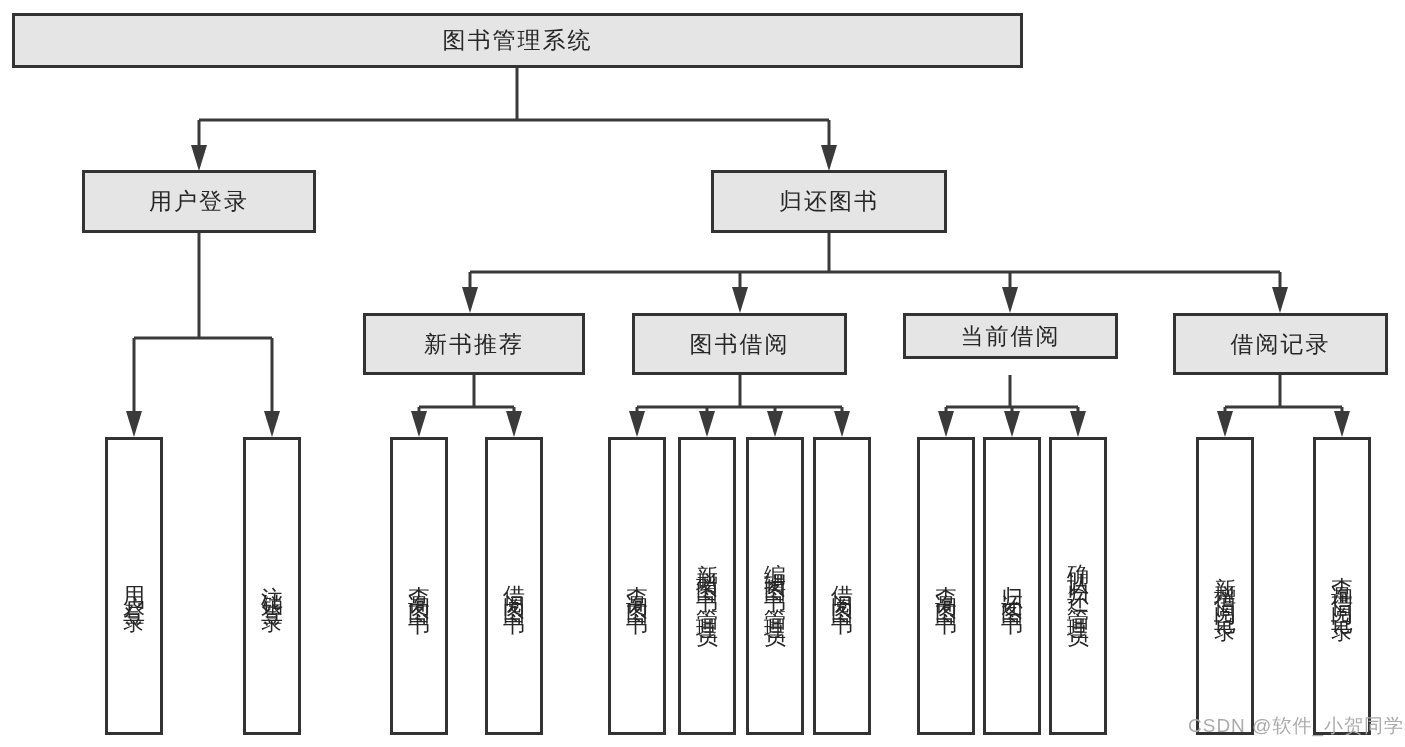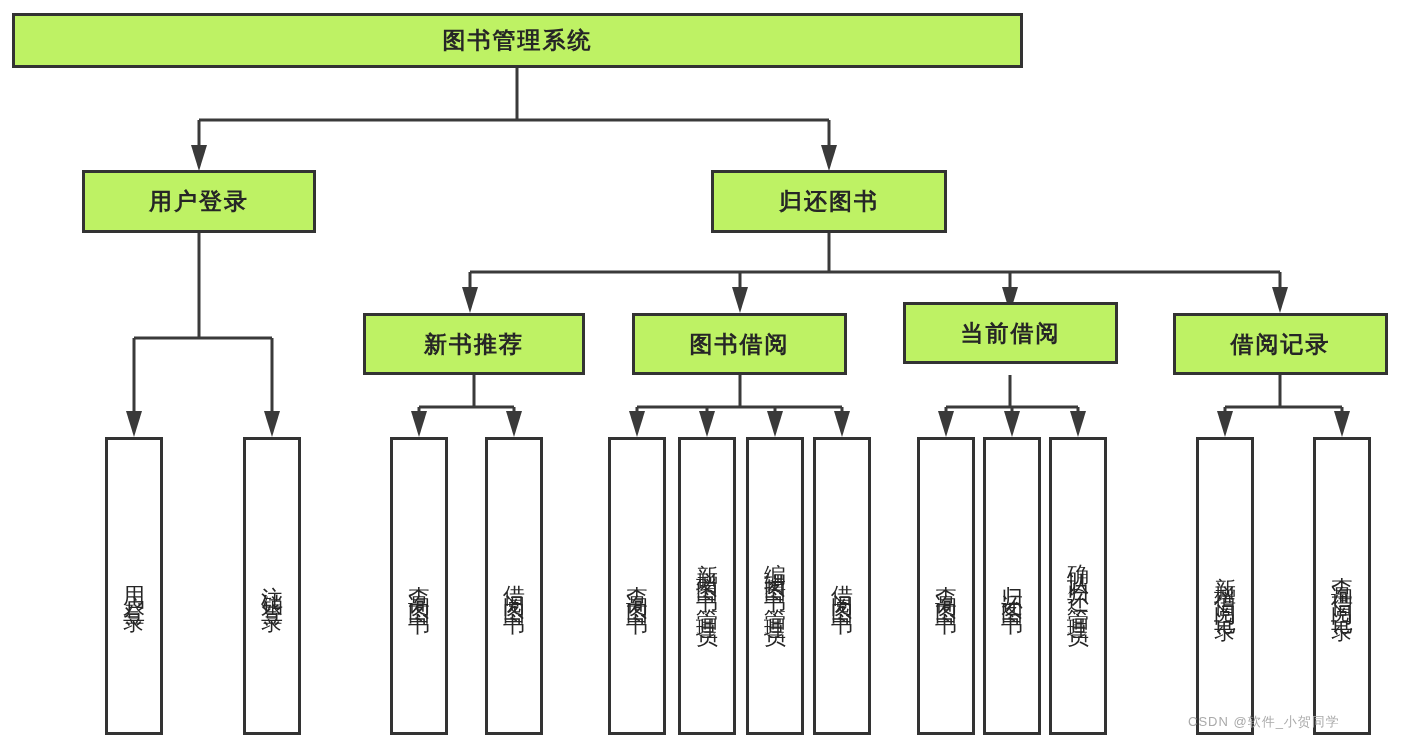--- a/index.html
+++ b/index.html
@@ -26,26 +26,25 @@
     fill: none;
   }
   svg.connectors polygon {
     fill: var(--line, #3a3a3a);
     stroke: none;
   }
   .hbox {
     position: absolute;
     box-sizing: border-box;
     border: 3px solid var(--border, #333333);
-    background: #bef264;
+    background: #e5e5e5;
     display: flex;
     align-items: center;
     justify-content: center;
     color: var(--text, #262626);
-    font-weight: bold;
   }
   .hbox .htext {
     font-size: 23px;
     letter-spacing: 2px;
     white-space: nowrap;
   }
   .vbox {
     position: absolute;
     box-sizing: border-box;
     border: 3px solid var(--border, #333333);
@@ -59,21 +58,21 @@
     writing-mode: vertical-rl;
     text-orientation: mixed;
     font-size: 22px;
     letter-spacing: 9px;
     line-height: 1;
   }
   .watermark {
     position: absolute;
     left: 1188px;
     top: 713px;
-    font-size: 13px;
+    font-size: 19px;
     letter-spacing: 1px;
     color: var(--watermark, #aaaaaa);
     white-space: nowrap;
     z-index: 5;
   }
 </style>
 </head>
 <body>
 
 <div class="canvas">
@@ -131,21 +130,21 @@
   <div class="hbox" style="left:711px;top:170px;width:236px;height:63px">
     <span class="htext">归还图书</span>
   </div>
 
   <div class="hbox" style="left:363px;top:313px;width:222px;height:62px">
     <span class="htext">新书推荐</span>
   </div>
   <div class="hbox" style="left:632px;top:313px;width:215px;height:62px">
     <span class="htext">图书借阅</span>
   </div>
-  <div class="hbox" style="left:903px;top:302px;width:215px;height:62px">
+  <div class="hbox" style="left:903px;top:313px;width:215px;height:46px">
     <span class="htext">当前借阅</span>
   </div>
   <div class="hbox" style="left:1173px;top:313px;width:215px;height:62px">
     <span class="htext">借阅记录</span>
   </div>
 
   <div class="vbox" style="left:105px;top:437px;width:58px;height:298px">
     <span class="vtext">用户登录</span>
   </div>
   <div class="vbox" style="left:243px;top:437px;width:58px;height:298px">

